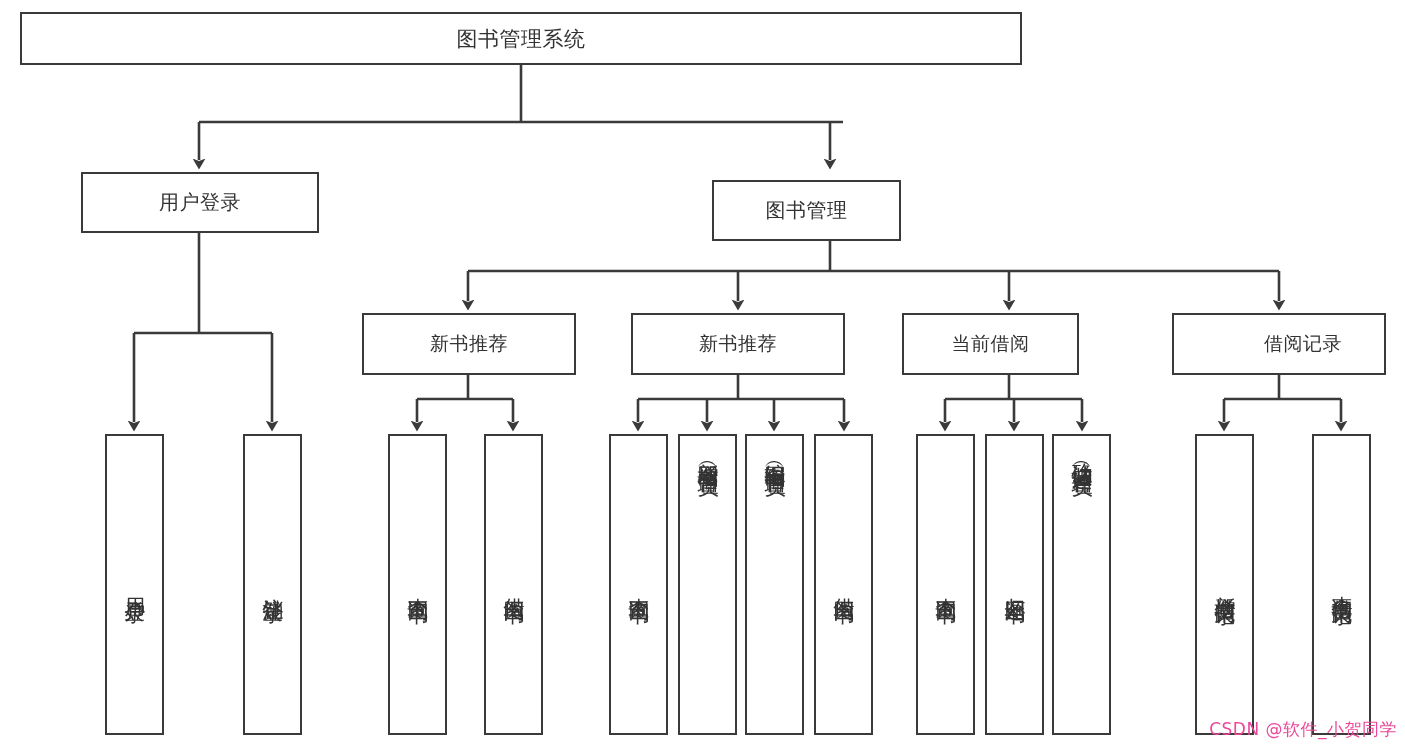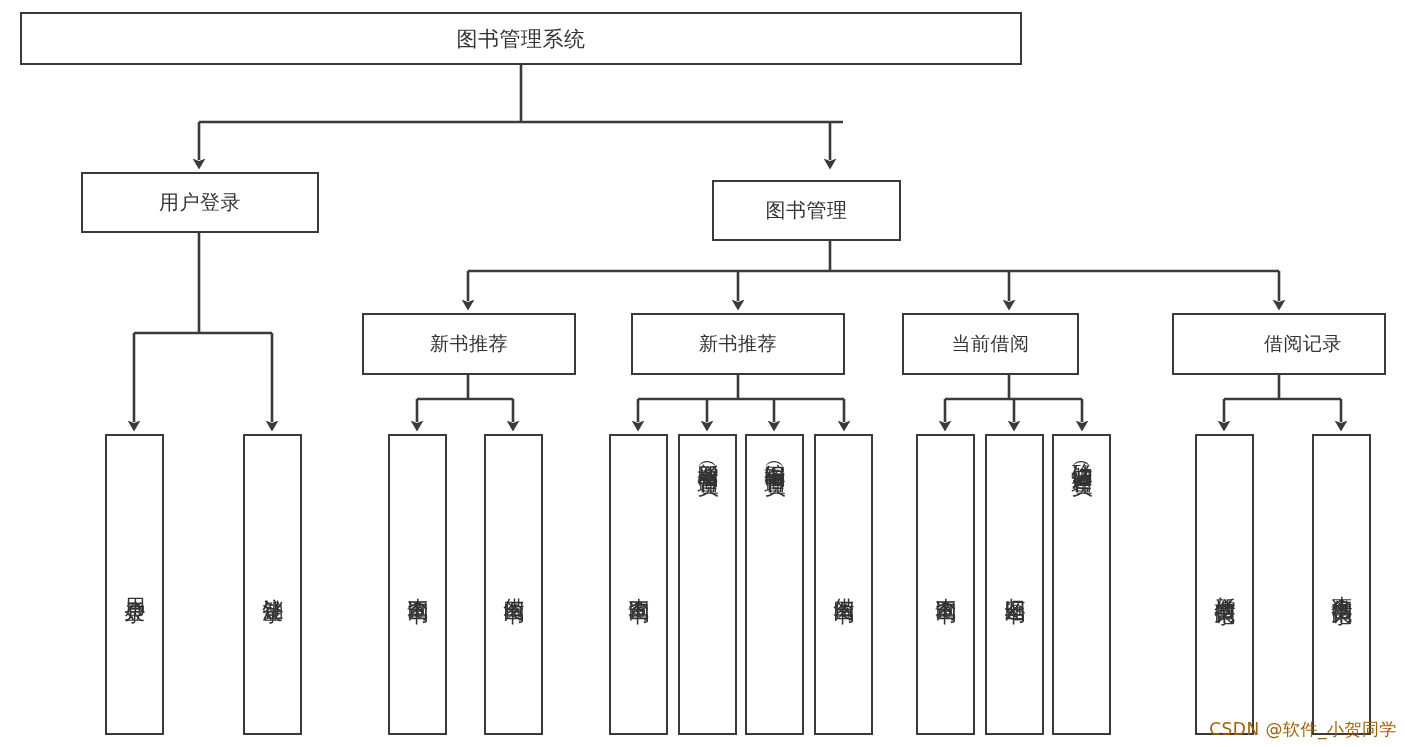--- a/index.html
+++ b/index.html
@@ -59,21 +59,21 @@
   }
   .node.leaf.centered {
     align-items: center;
     padding-top: 0;
   }
   .watermark {
     position: absolute;
     right: 8px;
     bottom: 6px;
     font-size: 17px;
-    color: #a16207;
+    color: #ec4899;
     letter-spacing: 0.5px;
     z-index: 5;
     white-space: nowrap;
     text-align: center;
   }
 </style>
 </head>
 <body>
 
 <div id="stage">

